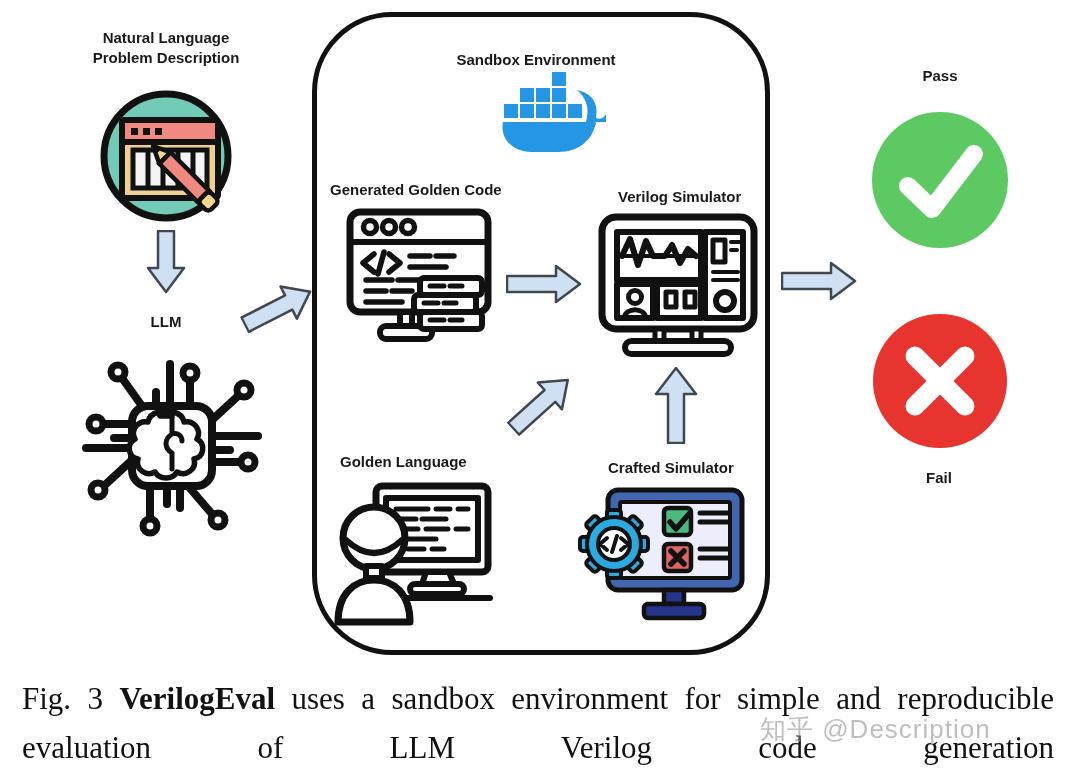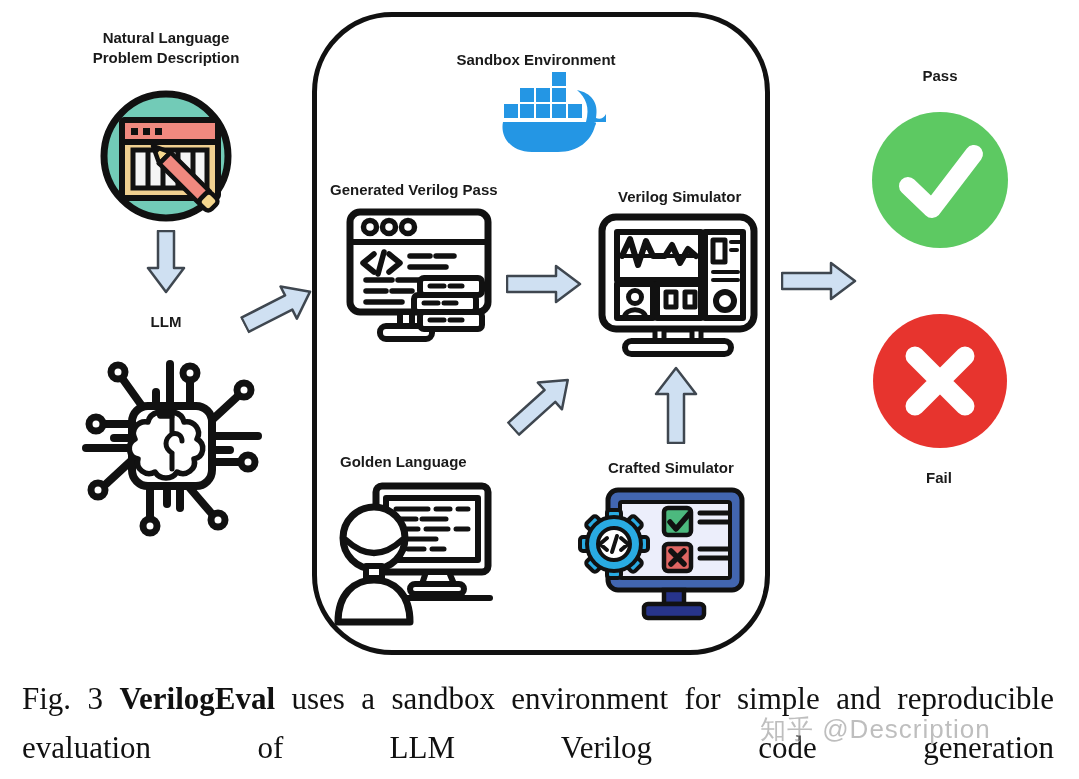--- a/index.html
+++ b/index.html
@@ -128,21 +128,21 @@
       <rect x="6" y="32" width="14" height="14"></rect>
       <rect x="22" y="32" width="14" height="14"></rect>
       <rect x="38" y="32" width="14" height="14"></rect>
       <rect x="54" y="32" width="14" height="14"></rect>
       <rect x="70" y="32" width="14" height="14"></rect>
       <path d="M88,50 C92,35 88,26 79,18 C93,21 101,30 98,46 C102,48 106,46 108,42 L108,50 Z"></path>
       <path d="M5,50 C2,64 12,80 34,80 L60,80 C80,80 93,69 97,54 C99,50 98,50 94,50 Z"></path>
     </g>
   </svg>
 
-  <div class="abs node-label" style="left:330px; top:180px;">Generated Verilog Pass</div>
+  <div class="abs node-label" style="left:330px; top:180px;">Generated Golden Code</div>
 
   <svg class="abs" style="left:344px; top:206px;" width="150" height="150" viewBox="0 0 150 150">
     <rect x="6" y="6" width="138" height="100" rx="10" class="lnf" stroke-width="7"></rect>
     <line x1="6" y1="36" x2="144" y2="36" class="ln" stroke-width="6"></line>
     <circle cx="26" cy="21" r="6.5" class="lnf" stroke-width="5.5"></circle>
     <circle cx="45" cy="21" r="6.5" class="lnf" stroke-width="5.5"></circle>
     <circle cx="64" cy="21" r="6.5" class="lnf" stroke-width="5.5"></circle>
     <g class="ln" stroke-width="5.5">
       <path d="M30,48 l-11,9 11,9"></path>
       <path d="M40,46 l-6,22"></path>

